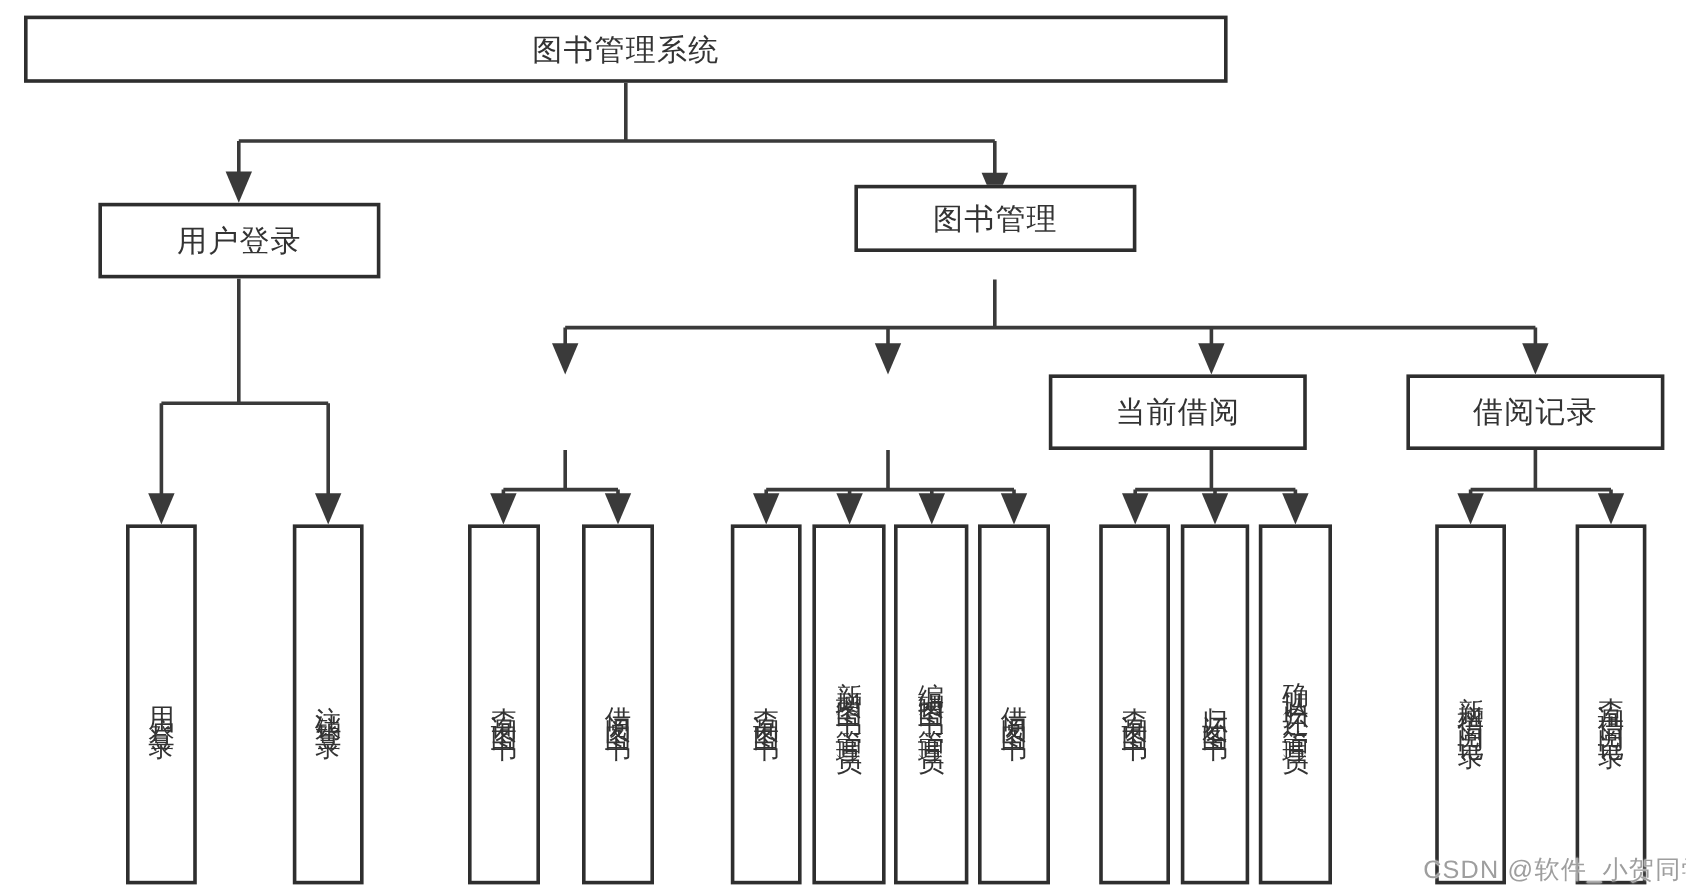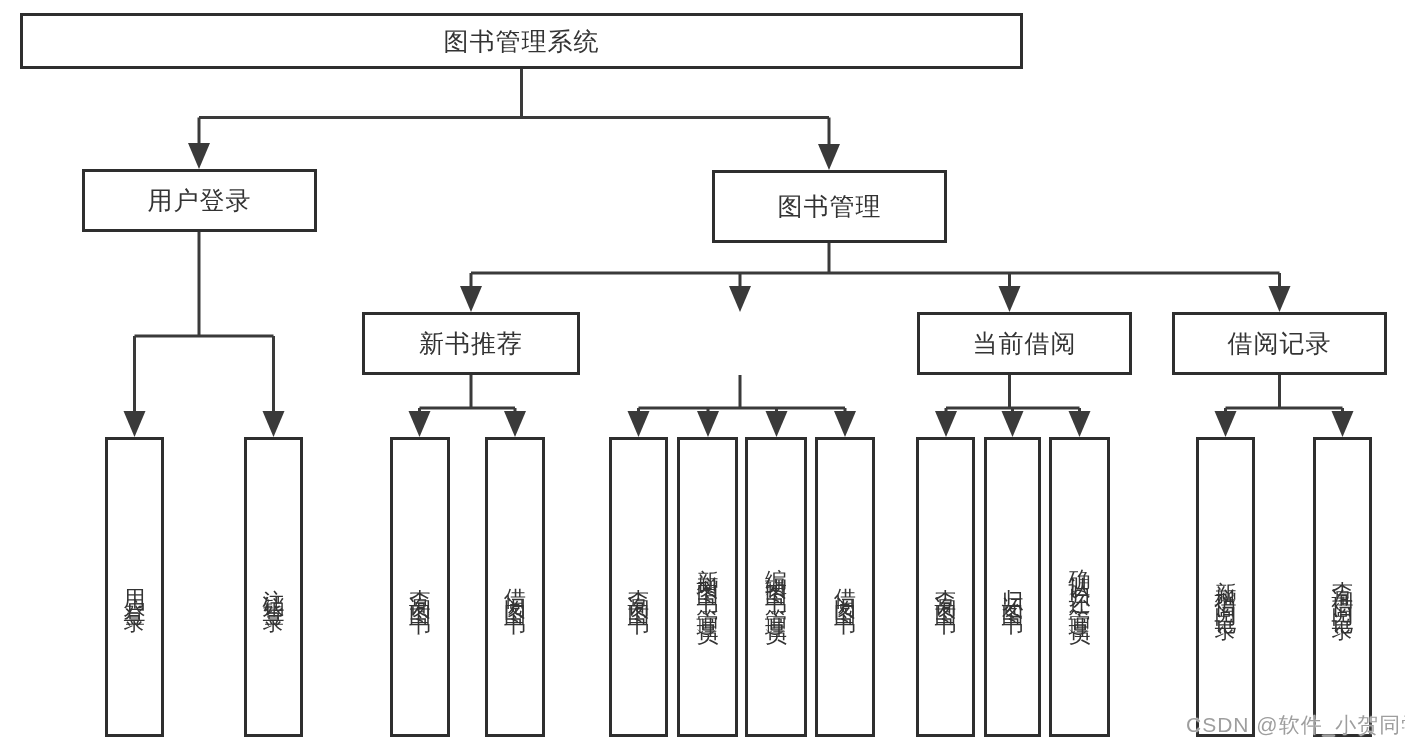--- a/index.html
+++ b/index.html
@@ -71,28 +71,25 @@
     </g>
   </svg>
 
   <div class="box" style="left:20px;top:13px;width:1003px;height:56px">
     <span class="hlabel">图书管理系统</span>
   </div>
 
   <div class="box" style="left:82px;top:169px;width:235px;height:63px">
     <span class="hlabel">用户登录</span>
   </div>
-  <div class="box" style="left:712px;top:170px;width:235px;height:73px">
+  <div class="box" style="left:712px;top:154px;width:235px;height:56px">
     <span class="hlabel">图书管理</span>
   </div>
 
-  <div class="box" style="left:362px;top:312px;width:218px;height:63px">
-    <span class="hlabel">新书推荐</span>
-  </div>
-  <div class="box" style="left:917px;top:312px;width:215px;height:63px">
+  <div class="box" style="left:874px;top:312px;width:215px;height:63px">
     <span class="hlabel">当前借阅</span>
   </div>
   <div class="box" style="left:1172px;top:312px;width:215px;height:63px">
     <span class="hlabel">借阅记录</span>
   </div>
 
   <div class="box leaf" style="left:105px">
     <span class="vlabel">用户登录</span>
   </div>
   <div class="box leaf" style="left:244px">

